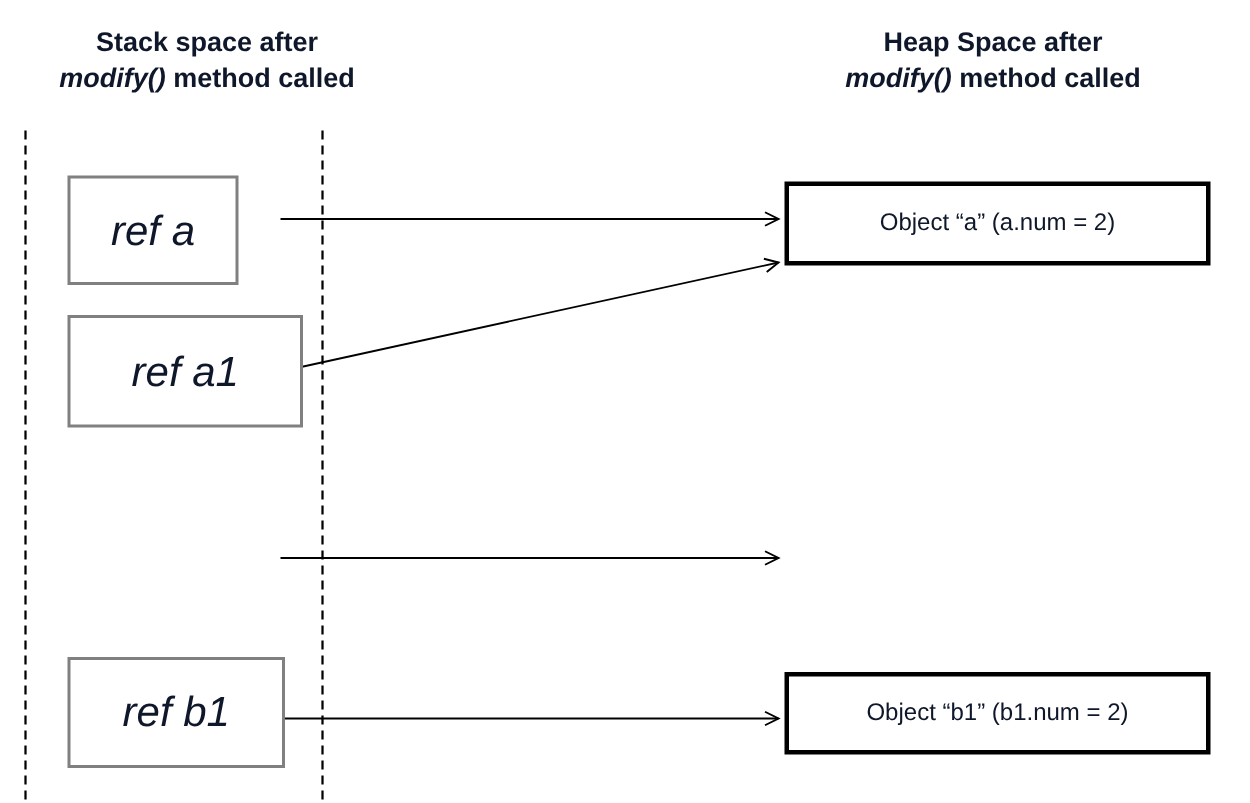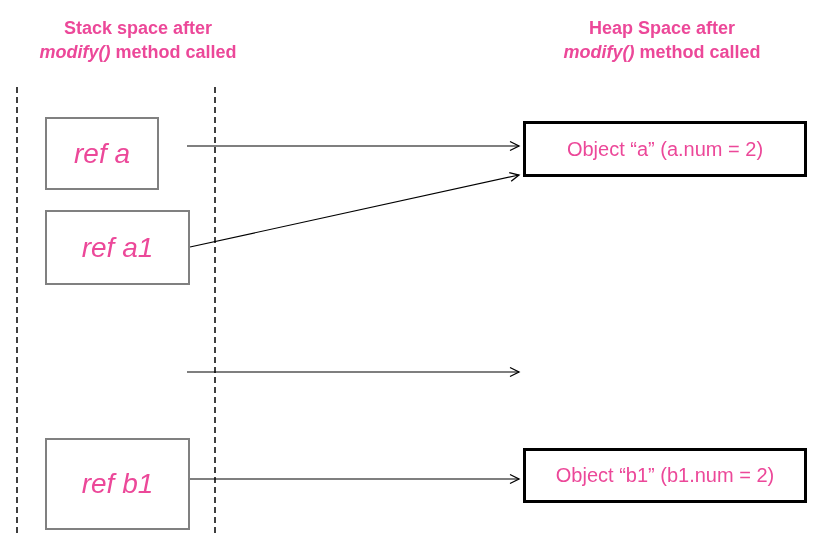--- a/index.html
+++ b/index.html
@@ -2,21 +2,21 @@
 <html><head>
 <meta charset="utf-8">
 <style>
   html, body { margin: 0; padding: 0; background: #ffffff; }
   #canvas {
     position: relative;
     width: 833px;
     height: 535px;
     background: #ffffff;
     font-family: "Liberation Sans", sans-serif;
-    color: #ec4899;
+    color: #0f172a;
     overflow: hidden;
   }
   .heading {
     position: absolute;
     top: 16px;
     width: 260px;
     text-align: center;
     font-size: 18px;
     font-weight: bold;
     line-height: 1.35;
@@ -41,26 +41,26 @@
     font-size: 28px;
   }
   .heap-box {
     position: absolute;
     box-sizing: border-box;
     border: 3px solid #000000;
     background: #ffffff;
     display: flex;
     align-items: center;
     justify-content: center;
-    font-size: 20px;
+    font-size: 16px;
   }
   #box-ref-a  { left: 45px; top: 117px; width: 114px; height: 73px; }
-  #box-ref-a1 { left: 45px; top: 210px; width: 145px; height: 75px; }
+  #box-ref-a1 { left: 45px; top: 210px; width: 157px; height: 75px; }
   #box-ref-b  { left: 45px; top: 343px; width: 142px; height: 72px; }
-  #box-ref-b1 { left: 45px; top: 438px; width: 145px; height: 92px; }
+  #box-ref-b1 { left: 45px; top: 438px; width: 145px; height: 74px; }
   #box-obj-a  { left: 523px; top: 121px; width: 284px; height: 56px; }
   #box-obj-b  { left: 523px; top: 343px; width: 280px; height: 54px; }
   #box-obj-b1 { left: 523px; top: 448px; width: 284px; height: 55px; }
 </style>
 </head>
 <body>
 
 <div id="canvas">
 
   <div class="heading" id="stack-heading">

